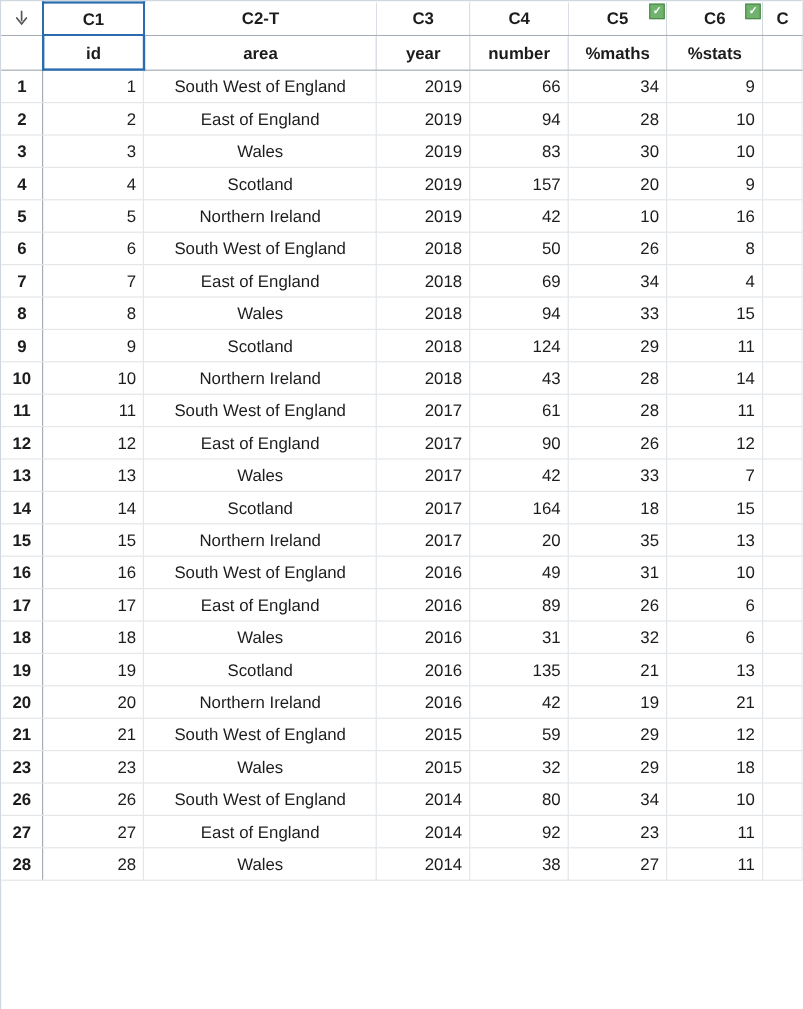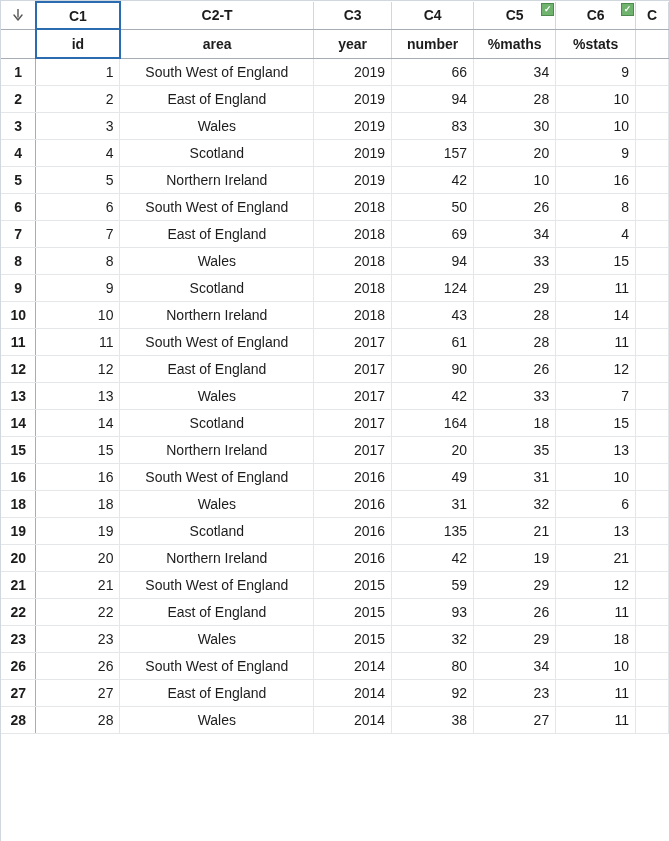--- a/index.html
+++ b/index.html
@@ -304,20 +304,30 @@
           <td class="rownum">16</td>
           <td class="num c-id">16</td>
           <td class="txt c-area">South West of England</td>
           <td class="num c-year">2016</td>
           <td class="num c-number">49</td>
           <td class="num c-maths">31</td>
           <td class="num c-stats">10</td>
           <td class="c-extra"></td>
         </tr>
         <tr>
+          <td class="rownum">17</td>
+          <td class="num c-id">17</td>
+          <td class="txt c-area">East of England</td>
+          <td class="num c-year">2016</td>
+          <td class="num c-number">89</td>
+          <td class="num c-maths">26</td>
+          <td class="num c-stats">6</td>
+          <td class="c-extra"></td>
+        </tr>
+        <tr>
           <td class="rownum">18</td>
           <td class="num c-id">18</td>
           <td class="txt c-area">Wales</td>
           <td class="num c-year">2016</td>
           <td class="num c-number">31</td>
           <td class="num c-maths">32</td>
           <td class="num c-stats">6</td>
           <td class="c-extra"></td>
         </tr>
         <tr>
@@ -344,30 +354,20 @@
           <td class="rownum">21</td>
           <td class="num c-id">21</td>
           <td class="txt c-area">South West of England</td>
           <td class="num c-year">2015</td>
           <td class="num c-number">59</td>
           <td class="num c-maths">29</td>
           <td class="num c-stats">12</td>
           <td class="c-extra"></td>
         </tr>
         <tr>
-          <td class="rownum">22</td>
-          <td class="num c-id">22</td>
-          <td class="txt c-area">East of England</td>
-          <td class="num c-year">2015</td>
-          <td class="num c-number">93</td>
-          <td class="num c-maths">26</td>
-          <td class="num c-stats">11</td>
-          <td class="c-extra"></td>
-        </tr>
-        <tr>
           <td class="rownum">23</td>
           <td class="num c-id">23</td>
           <td class="txt c-area">Wales</td>
           <td class="num c-year">2015</td>
           <td class="num c-number">32</td>
           <td class="num c-maths">29</td>
           <td class="num c-stats">18</td>
           <td class="c-extra"></td>
         </tr>
         <tr>

